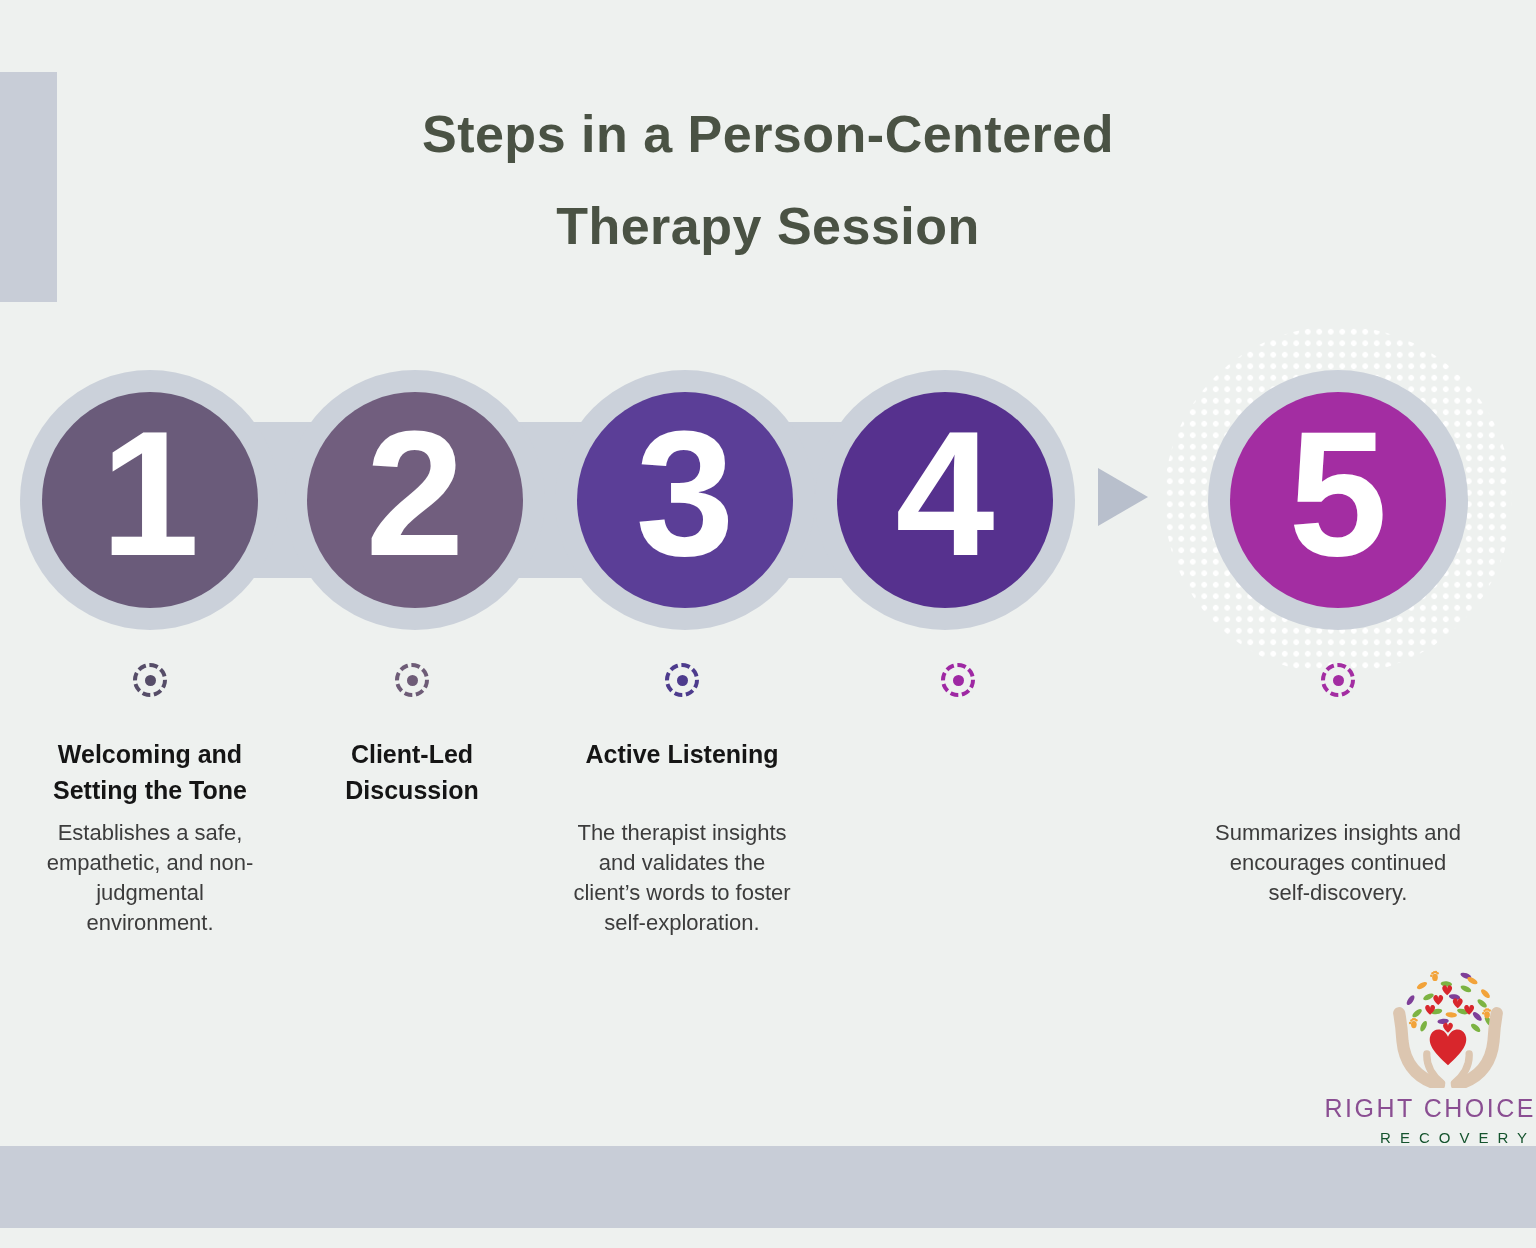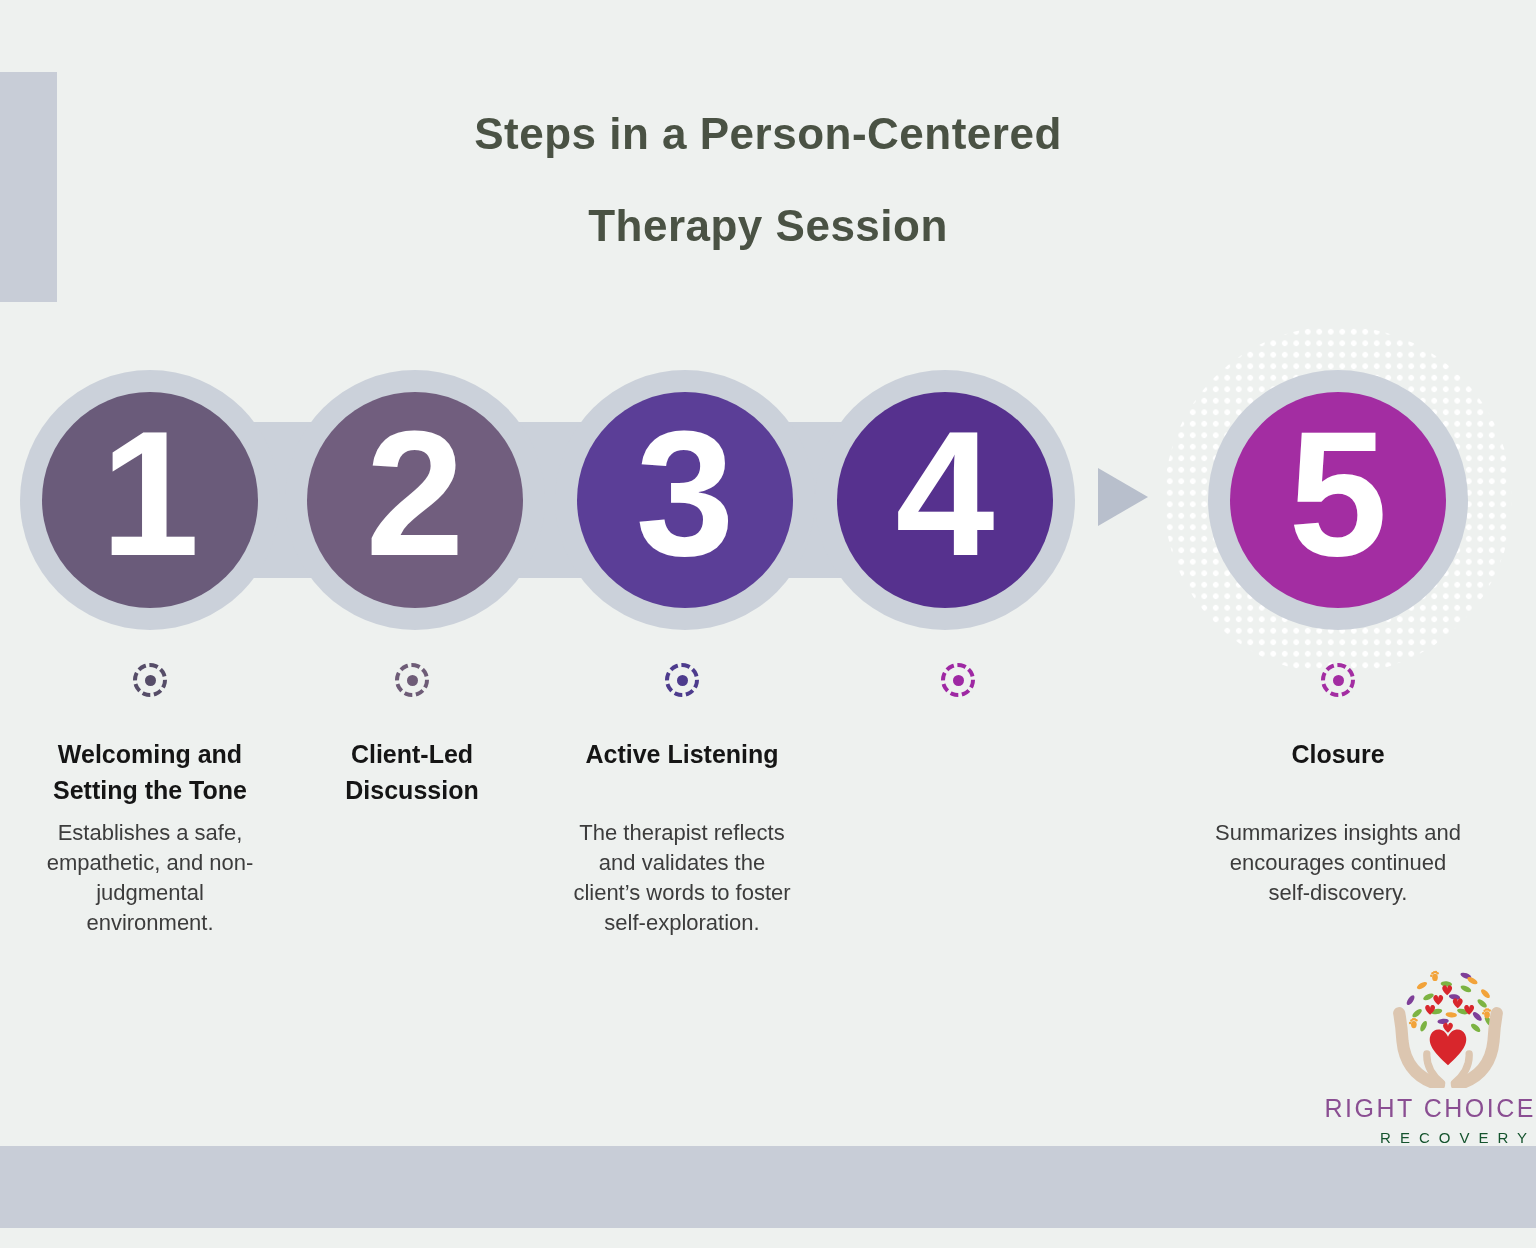--- a/index.html
+++ b/index.html
@@ -5,21 +5,21 @@
   html,body{margin:0;padding:0;}
   body{font-family:"Liberation Sans",sans-serif;}
   #canvas{position:relative;width:1536px;height:1248px;background:#eef1ef;overflow:hidden;}
 
   
   .accent-left{position:absolute;left:0;top:72px;width:57px;height:230px;background:#c8cdd7;}
   .bottom-bar{position:absolute;left:0;top:1146px;width:1536px;height:82px;background:#c8cdd7;}
 
   
   .main-title{position:absolute;left:0;top:88px;width:1536px;text-align:center;
-    font-size:44px;font-weight:bold;line-height:92px;color:#4a5244;white-space:pre-line;letter-spacing:.5px;}
+    font-size:52px;font-weight:bold;line-height:92px;color:#4a5244;white-space:pre-line;letter-spacing:.5px;}
 
   
   .band{position:absolute;left:150px;top:422px;width:795px;height:156px;background:#cbd1da;}
   .halo{position:absolute;left:1164px;top:326px;width:348px;height:348px;border-radius:50%;
     background-image:radial-gradient(circle,#ffffff 2.6px,rgba(255,255,255,0) 3px);background-size:11.5px 11.5px;}
   .ring{position:absolute;top:370px;width:260px;height:260px;border-radius:50%;background:#cbd1da;}
   .circle{position:absolute;left:22px;top:22px;width:216px;height:216px;border-radius:50%;
     display:flex;align-items:center;justify-content:center;}
   .num{color:#ffffff;font-size:178px;font-weight:bold;line-height:1;transform:translateY(-6px);}
 
@@ -109,27 +109,26 @@
     <div class="ticon" style="border-color:#a32da2">
       <span class="tdot" style="background-color:#a32da2"></span>
     </div>
   </div>
 
   <div class="step-title" style="left:-10px">Welcoming and
 Setting the  Tone</div>
   <div class="step-title" style="left:252px">Client-Led
 Discussion</div>
   <div class="step-title" style="left:522px">Active Listening</div>
-  <div class="step-title" style="left:1178px">Closure</div>
 
   <div class="step-desc" style="left:-15px">Establishes a safe,
 empathetic, and non-
 judgmental
 environment.</div>
-  <div class="step-desc" style="left:517px">The therapist reflects
+  <div class="step-desc" style="left:517px">The therapist insights
 and validates the
 client’s words to foster
 self-exploration.</div>
   <div class="step-desc" style="left:1173px">Summarizes insights and
 encourages continued
 self-discovery.</div>
 
   <div class="logo-wrap">
     <svg width="176" height="122" viewBox="0 0 200 150">
 

